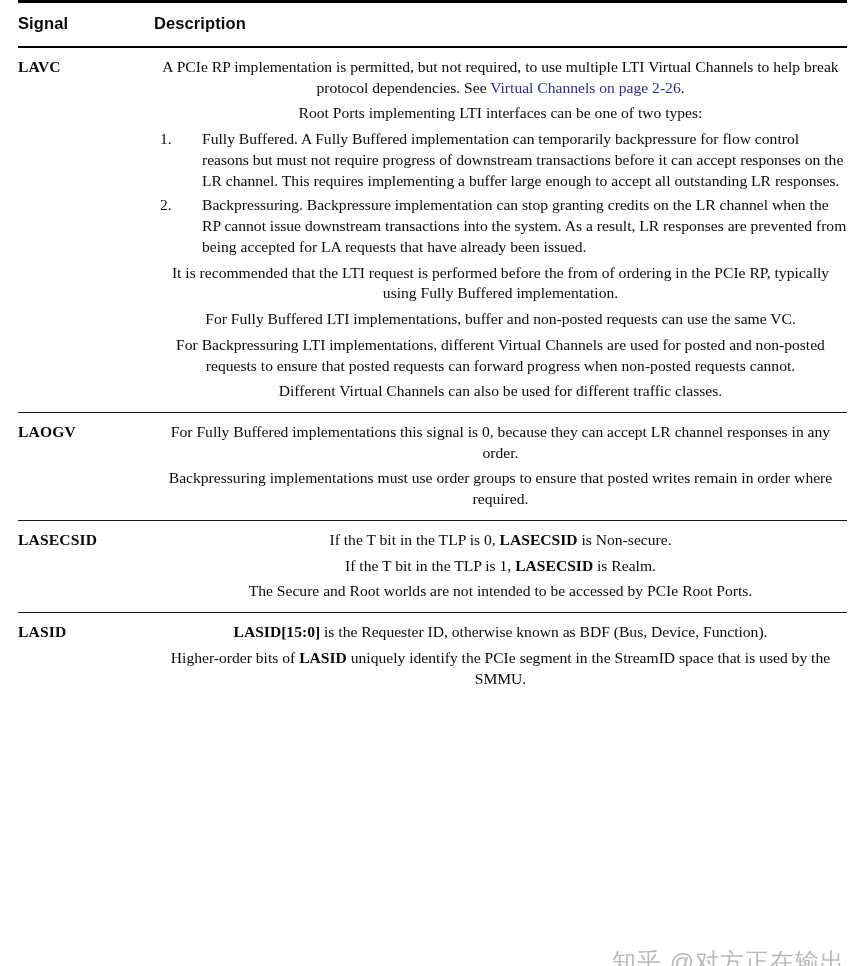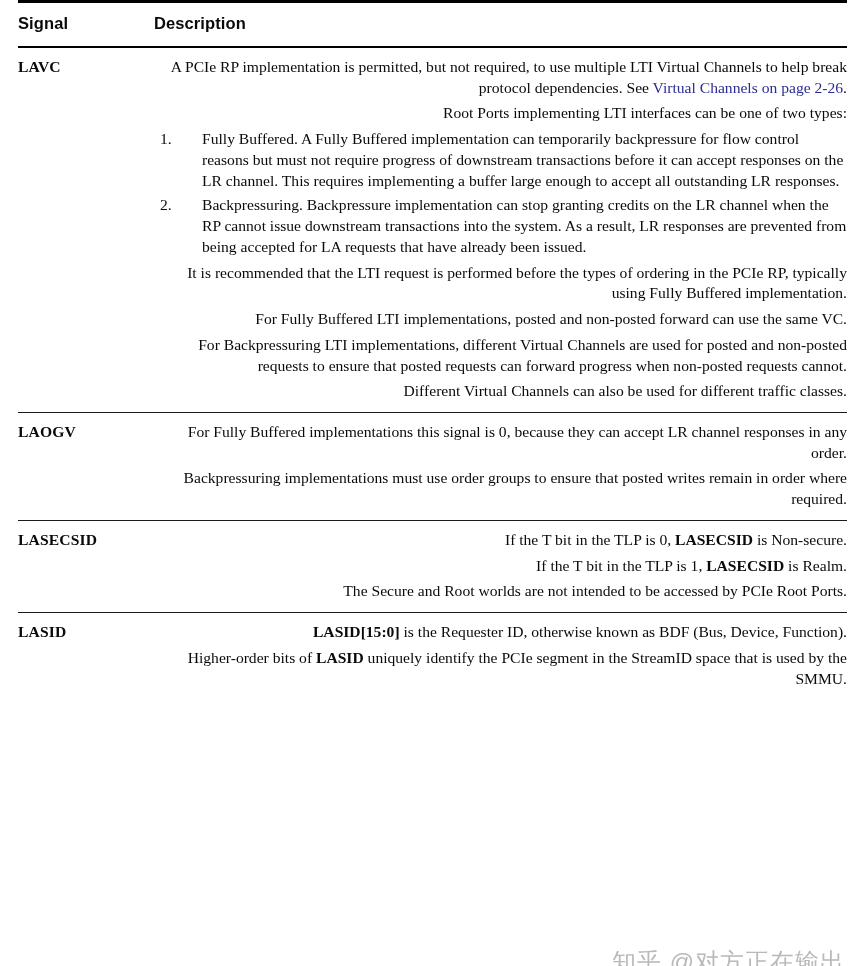--- a/index.html
+++ b/index.html
@@ -68,21 +68,21 @@
     letter-spacing: 0.15px;
   }
   td.desc-cell {
     padding-left: 2px;
     padding-right: 6px;
   }
 
   
   .para {
     margin: 0 0 5px 0;
-    text-align: right;
+    text-align: center;
   }
   .para:last-child { margin-bottom: 0; }
 
   
   ol.num-list {
     list-style: none;
     margin: 2px 0 5px 0;
     padding: 0;
   }
   ol.num-list li.num-item {
@@ -138,22 +138,22 @@
     <tbody id="table-body">
         <tr class="data-row">
           <td class="signal-cell">LAVC</td>
           <td class="desc-cell">
             <p class="para"><span>A PCIe RP implementation is permitted, but not required, to use multiple LTI Virtual Channels to help break protocol dependencies. See </span><a class="xref" href="#">Virtual Channels</a><span class="xref-tail"> on page 2-26</span><span>.</span></p>
             <p class="para">Root Ports implementing LTI interfaces can be one of two types:</p>
             <ol class="num-list">
               <li class="num-item"><span class="num-marker">1.</span><span>Fully Buffered. A Fully Buffered implementation can temporarily backpressure for flow control reasons but must not require progress of downstream transactions before it can accept responses on the LR channel. This requires implementing a buffer large enough to accept all outstanding LR responses.</span></li>
               <li class="num-item"><span class="num-marker">2.</span><span>Backpressuring. Backpressure implementation can stop granting credits on the LR channel when the RP cannot issue downstream transactions into the system. As a result, LR responses are prevented from being accepted for LA requests that have already been issued.</span></li>
             </ol>
-            <p class="para">It is recommended that the LTI request is performed before the types of ordering in the PCIe RP, typically using Fully Buffered implementation.</p>
-            <p class="para">For Fully Buffered LTI implementations, posted and non-posted forward can use the same VC.</p>
+            <p class="para">It is recommended that the LTI request is performed before the from of ordering in the PCIe RP, typically using Fully Buffered implementation.</p>
+            <p class="para">For Fully Buffered LTI implementations, buffer and non-posted requests can use the same VC.</p>
             <p class="para">For Backpressuring LTI implementations, different Virtual Channels are used for posted and non-posted requests to ensure that posted requests can forward progress when non-posted requests cannot.</p>
             <p class="para">Different Virtual Channels can also be used for different traffic classes.</p>
           </td>
         </tr>
         <tr class="data-row">
           <td class="signal-cell">LAOGV</td>
           <td class="desc-cell">
             <p class="para">For Fully Buffered implementations this signal is 0, because they can accept LR channel responses in any order.</p>
             <p class="para">Backpressuring implementations must use order groups to ensure that posted writes remain in order where required.</p>
           </td>

